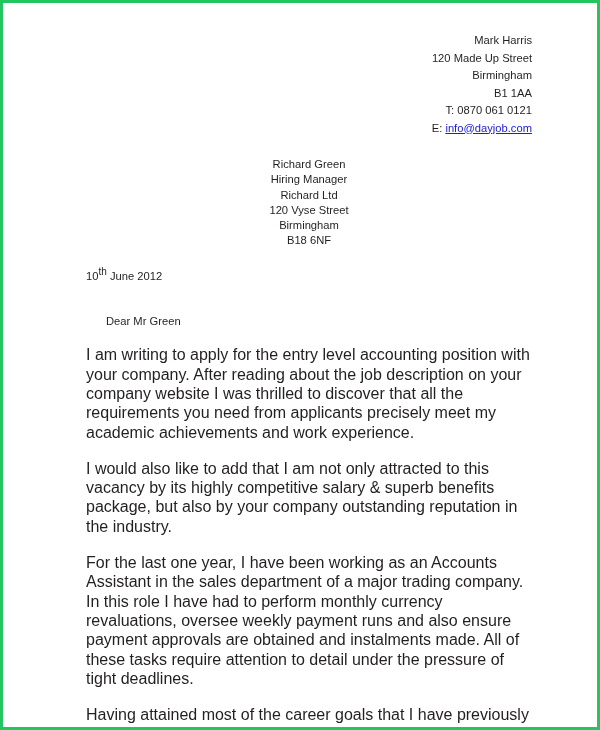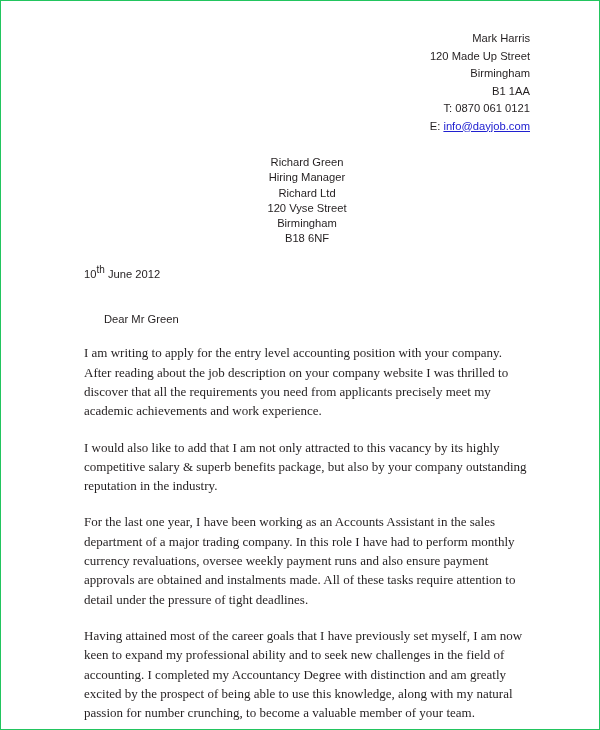--- a/index.html
+++ b/index.html
@@ -10,21 +10,21 @@
   body {
     font-family: "Liberation Sans", sans-serif;
     color: #231f20;
   }
   #page {
     position: relative;
     width: 600px;
     height: 730px;
     background: #ffffff;
     box-sizing: border-box;
-    border: 1px solid #22c55e;
+    border: 3px solid #22c55e;
     overflow: hidden;
   }
   .sheet {
     position: absolute;
     left: 83px;
     top: 0;
     width: 446px;
   }
 
   
@@ -71,24 +71,23 @@
     line-height: 15.3px;
     padding-left: 20px;
   }
 
   
   .body-copy {
     margin-top: 16px;
   }
   .body-copy p {
     margin: 0 0 17px 0;
-    font-size: 13px;
+    font-size: 16px;
     line-height: 19.3px;
     text-align: left;
-    font-family: Liberation Serif, serif;
   }
 </style>
 </head>
 <body>
 
 <div id="page">
   <div class="sheet">
 
     <div class="sender">
       <div class="line">Mark Harris</div>

